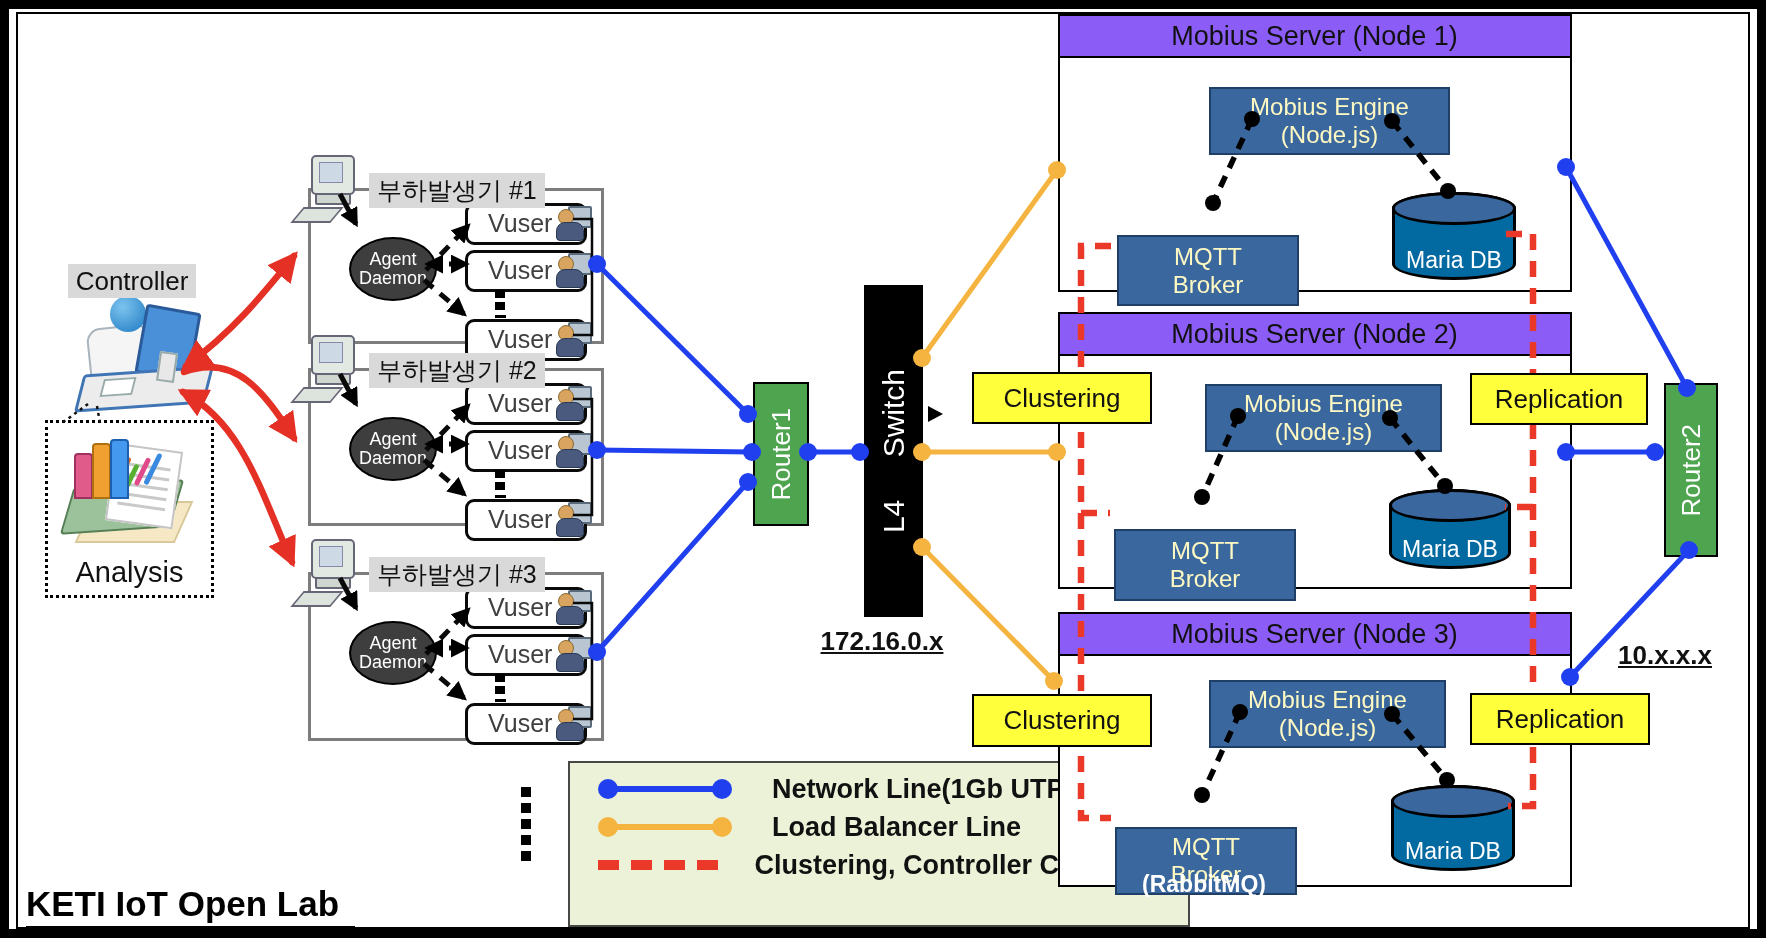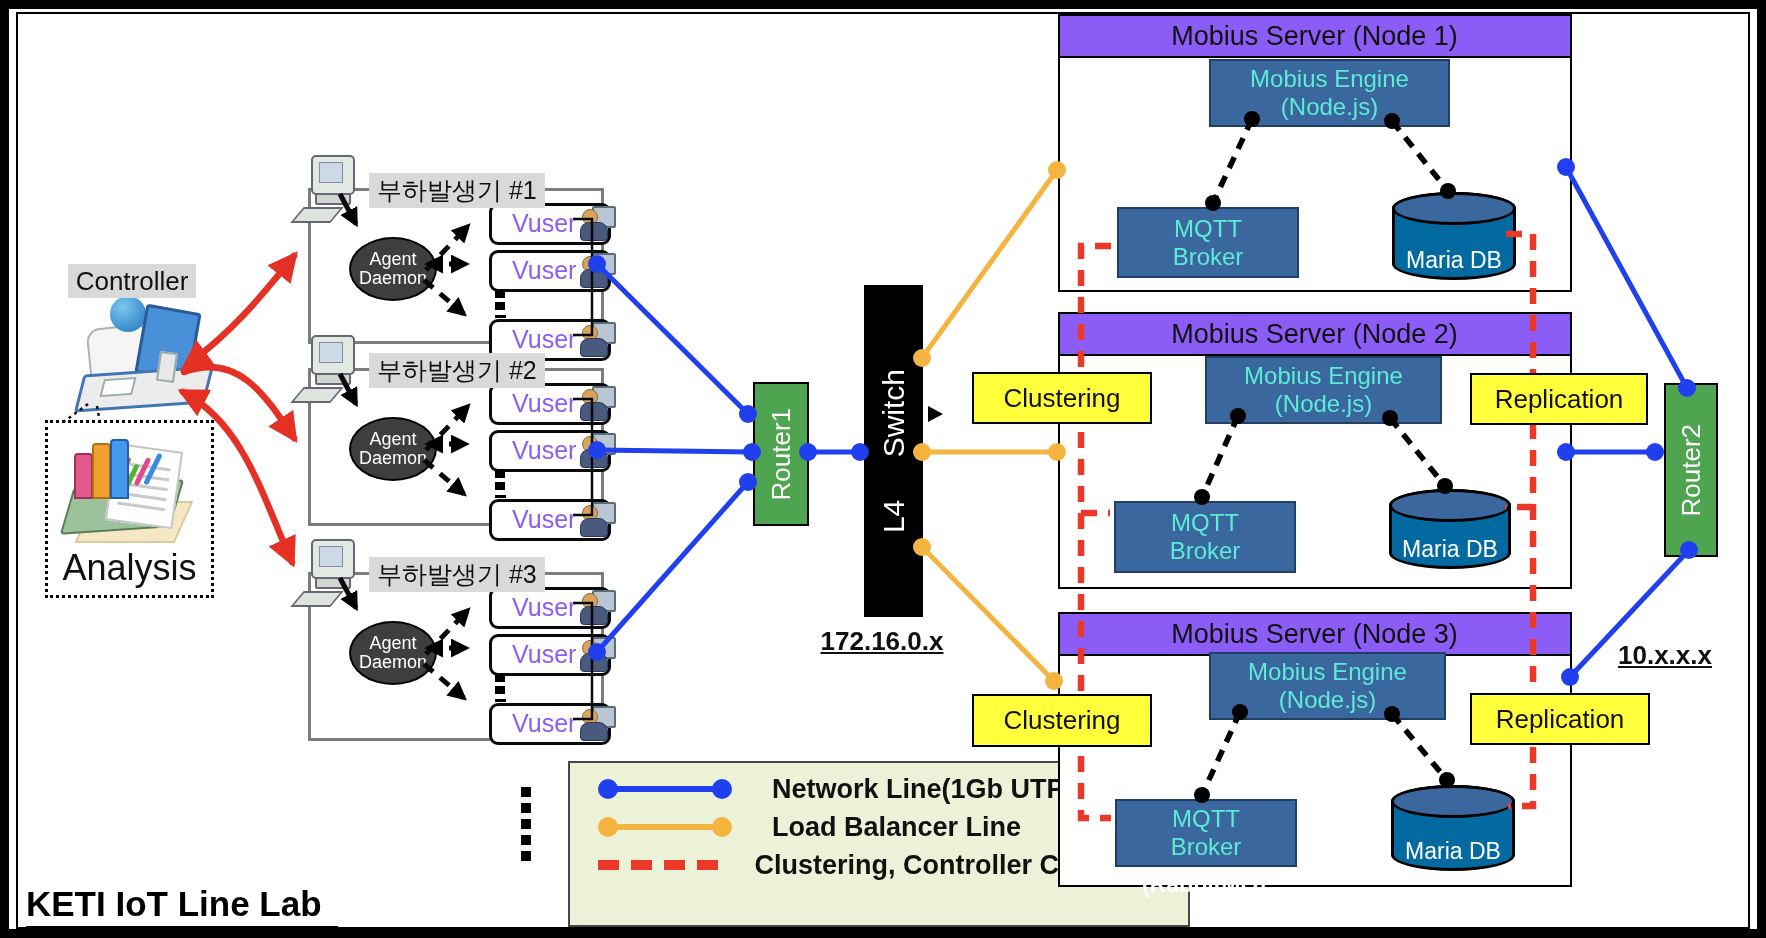--- a/index.html
+++ b/index.html
@@ -23,41 +23,41 @@
   .ctl-mon { position:absolute; left:66px; top:12px; width:50px; height:64px; background:#4a90d9;
     border:3px solid #2a5a9a; border-radius:4px; transform:rotate(10deg); }
   .ctl-stand { position:absolute; left:84px; top:56px; width:14px; height:26px; background:#e8e8e8;
     border:2px solid #9aa; transform:rotate(8deg); }
   .ctl-desk { position:absolute; left:6px; top:74px; width:122px; height:32px; background:#ececec;
     border:3px solid #3f74b5; border-radius:4px; transform:skewX(-18deg) rotate(-4deg); }
   .ctl-pad { position:absolute; left:28px; top:82px; width:28px; height:14px; background:#fff;
     border:2px solid #9aa; transform:skewX(-18deg) rotate(-4deg); }
 
   .ana-box { left:33px; top:420px; width:163px; height:172px; border:3px dotted #000; z-index:2; background:#fff; }
-  .ana-label { position:absolute; left:0; bottom:6px; width:100%; text-align:center; font-size:36px; color:#111; }
+  .ana-label { position:absolute; left:0; bottom:6px; width:100%; text-align:center; font-size:29px; color:#111; }
   .ana-icon { position:absolute; left:18px; top:16px; width:126px; height:104px; }
   .ana-sheet { position:absolute; left:18px; top:62px; width:96px; height:38px; background:#f6e8c4;
     border:2px solid #d8c89a; transform:skewX(-24deg); }
   .ana-book { position:absolute; left:2px; top:44px; width:104px; height:44px; background:#9cc29c;
     border:2px solid #567f56; transform:skewX(-20deg) rotate(-4deg); border-radius:4px; }
   .ana-page { position:absolute; left:44px; top:8px; width:64px; height:74px; background:#fff;
     border:2px solid #c5c5c5; transform:rotate(8deg); }
   .ana-page i { position:absolute; left:8px; right:8px; height:3px; background:#c9c9c9; }
   .ana-stroke { position:absolute; width:5px; border-radius:3px; transform:rotate(18deg); }
   .ana-bar { position:absolute; width:15px; border-radius:4px 4px 0 0; }
 
   
   .gen { position:absolute; left:308px; width:290px; border:3px solid #7d7d7d; background:#fff; z-index:2; }
   .gen-title { position:absolute; left:58px; top:-18px; padding:1px 8px; background:#d9d9d9;
     font-size:25px; color:#111; white-space:nowrap; z-index:3; }
   .agent { position:absolute; left:38px; top:46px; width:84px; height:60px; border-radius:50%;
     background:#3e3e3e; border:2.5px solid #000; color:#fff; font-size:18px; line-height:19px;
     display:flex; flex-direction:column; align-items:center; justify-content:center; }
-  .vuser { position:absolute; left:178px; width:96px; height:36px; background:#fff;
-    border:3px solid #0a0a0a; border-radius:9px; font-size:25px; line-height:34px; color:#8b5cf6;
+  .vuser { position:absolute; left:154px; width:96px; height:36px; background:#fff;
+    border:3px solid #0a0a0a; border-radius:9px; font-size:25px; line-height:34px; color:#404040;
     padding-left:20px; z-index:2; }
   .vicon { position:absolute; right:-8px; top:0px; width:36px; height:36px; }
   .vicon .scr { position:absolute; right:0; top:0; width:20px; height:18px; background:#b9c6d2; border:2px solid #5a6b7c; border-radius:2px; }
   .vicon .hd  { position:absolute; left:2px; top:3px; width:14px; height:14px; border-radius:50%; background:#d9a45f; border:1px solid #8a6a30; }
   .vicon .bd  { position:absolute; left:0; top:16px; width:26px; height:17px; background:#4a5a7e; border-radius:9px 9px 4px 4px; border:1px solid #2a3a55; }
   .pc { position:absolute; left:-10px; top:-36px; width:58px; height:72px; z-index:3; }
   .pc .mon { position:absolute; left:10px; top:0; width:40px; height:36px; background:#e2e8e2; border:2px solid #667; border-radius:5px; }
   .pc .mon:after { content:""; position:absolute; left:6px; top:5px; width:22px; height:19px; background:#cdd9e4; border:1px solid #88a; }
   .pc .base { position:absolute; left:14px; top:38px; width:32px; height:8px; background:#cfd5cf; border:2px solid #667; border-radius:2px; }
   .pc .kbd { position:absolute; left:-4px; top:52px; width:36px; height:12px; background:#dde3dd; border:2px solid #667; transform:skewX(-40deg); }
@@ -67,23 +67,23 @@
     display:flex; align-items:center; justify-content:center; }
   .vtxt { writing-mode:vertical-rl; transform:rotate(180deg); color:#fff; white-space:nowrap; }
   .switch { position:absolute; left:864px; top:285px; width:59px; height:332px; background:#000; z-index:2;
     display:flex; align-items:center; justify-content:center; }
   .subnet { position:absolute; font-weight:bold; color:#111; font-size:26px; z-index:3;text-decoration:underline; }
 
   
   .mnode { position:absolute; left:1058px; width:510px; background:#fff; border:2.5px solid #000; z-index:2; }
   .mnode-h { position:absolute; left:-2.5px; top:-2.5px; width:510px; height:40px; background:#8b5cf6;
     border:2.5px solid #000; font-size:27px; line-height:40px; text-align:center; color:#111; }
-  .bluebox { position:absolute; background:#3a689e; border:2px solid #1f3f66; color:#5eead4;
+  .bluebox { position:absolute; background:#3a689e; border:2px solid #1f3f66; color:#fef9c3;
     display:flex; flex-direction:column; align-items:center; justify-content:center;
-    font-size:24px; line-height:28px; text-align:center; }
+    font-size:24px; line-height:28px; text-align:center;margin-top:28px; }
   .cyl { position:absolute; background:#0369a1; border:3px solid #000; border-radius:50% / 16px; }
   .cyl:before { content:""; position:absolute; left:-3px; top:-3px; width:100%; height:27px;
     background:#3a689e; border:3px solid #000; border-radius:50%; }
   .cyl span { position:absolute; left:0; bottom:3px; width:100%; text-align:center; color:#fff; font-size:23px; }
 
   .ybox { position:absolute; background:#ffff3c; border:2.5px solid #000; color:#111;
     font-size:26px; text-align:center; z-index:6; display:flex; align-items:center; justify-content:center; }
 
   .clipped-sub { position:absolute; left:1134px; top:871px; width:140px; color:#fff; font-weight:bold;
     font-size:23px; z-index:7; text-align:center; }
@@ -447,16 +447,16 @@
       <path d="M 1506,234 L 1533,234 L 1533,806 L 1508,806"></path>
       <path d="M 1533,507 L 1505,507"></path>
     </g>
   </svg>
 
   <div class="ybox" style="left:972px;top:372px;width:176px;height:48px">Clustering</div>
   <div class="ybox" style="left:972px;top:694px;width:176px;height:49px">Clustering</div>
   <div class="ybox" style="left:1470px;top:373px;width:174px;height:48px">Replication</div>
   <div class="ybox" style="left:1470px;top:693px;width:176px;height:48px">Replication</div>
 
-  <div class="keti">KETI IoT Line Lab</div>
+  <div class="keti">KETI IoT Open Lab</div>
 
   <div class="outer-border"></div>
 </div>
 
 </body></html>

